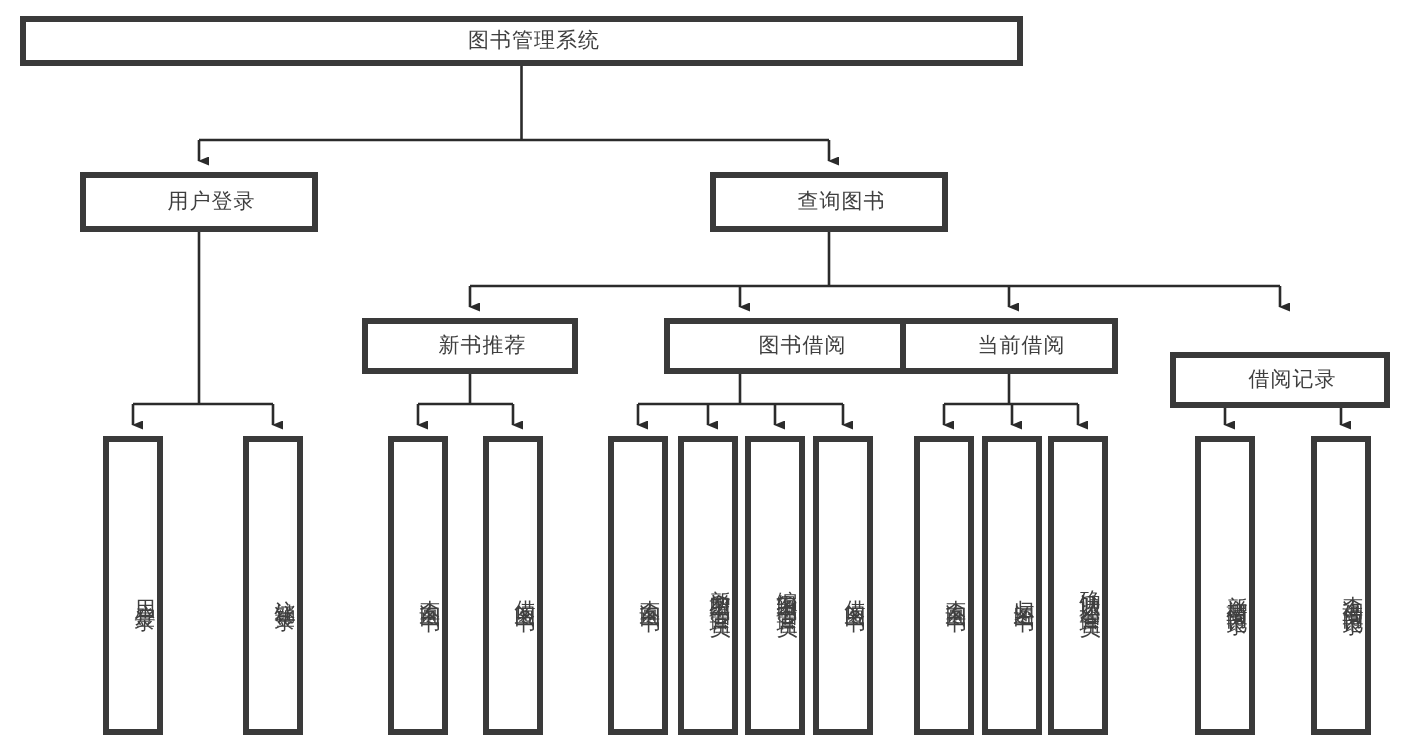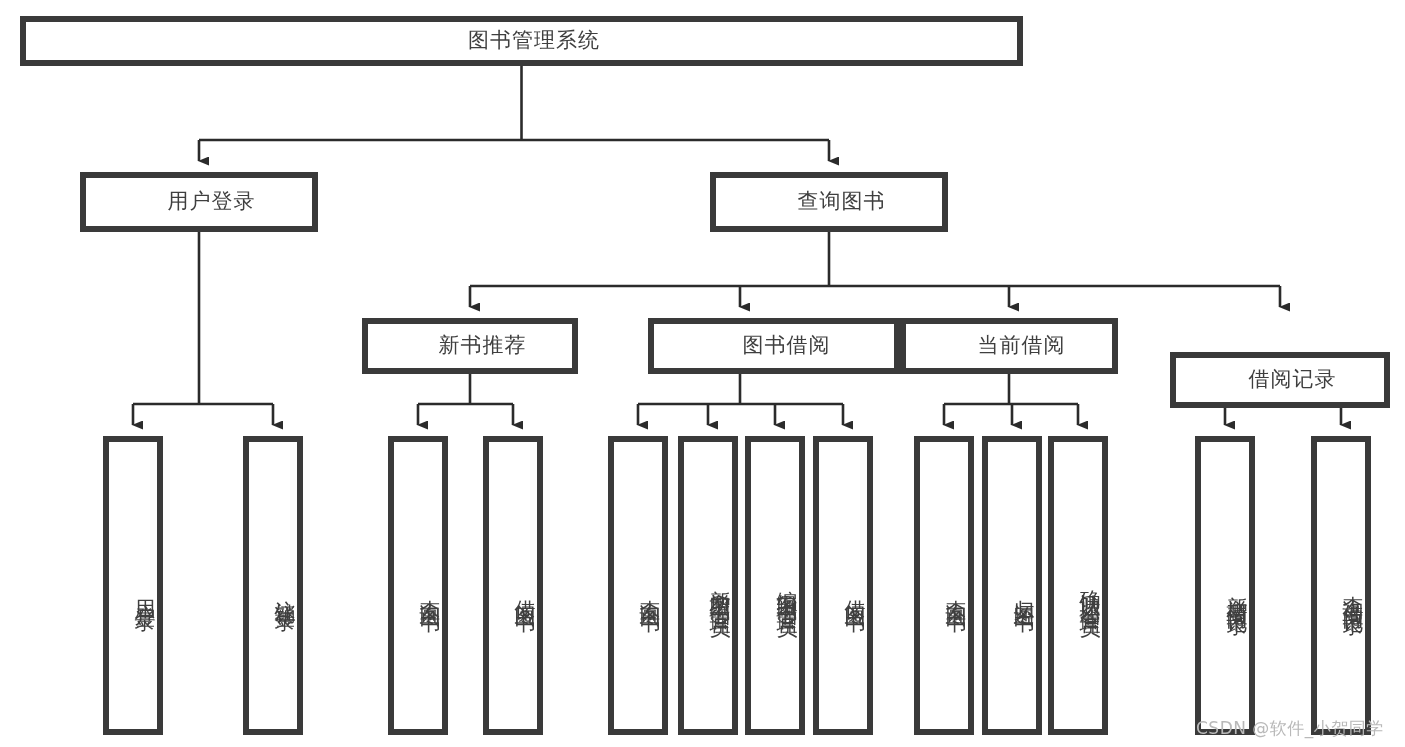--- a/index.html
+++ b/index.html
@@ -115,21 +115,21 @@
       </div>
       <div class="node" style="left: 80px; top: 172px; width: 238px; height: 60px; border-color: rgb(58, 58, 58); background: rgb(255, 255, 255); color: rgb(63, 63, 63);">
         <span class="hlabel">用户登录</span>
       </div>
       <div class="node" style="left: 710px; top: 172px; width: 238px; height: 60px; border-color: rgb(58, 58, 58); background: rgb(255, 255, 255); color: rgb(63, 63, 63);">
         <span class="hlabel">查询图书</span>
       </div>
       <div class="node" style="left: 362px; top: 318px; width: 216px; height: 56px; border-color: rgb(58, 58, 58); background: rgb(255, 255, 255); color: rgb(63, 63, 63);">
         <span class="hlabel">新书推荐</span>
       </div>
-      <div class="node" style="left: 648px; top: 318px; width: 252px; height: 56px; border-color: rgb(58, 58, 58); background: rgb(255, 255, 255); color: rgb(63, 63, 63);">
+      <div class="node" style="left: 664px; top: 318px; width: 252px; height: 56px; border-color: rgb(58, 58, 58); background: rgb(255, 255, 255); color: rgb(63, 63, 63);">
         <span class="hlabel">图书借阅</span>
       </div>
       <div class="node" style="left: 900px; top: 318px; width: 218px; height: 56px; border-color: rgb(58, 58, 58); background: rgb(255, 255, 255); color: rgb(63, 63, 63); font-family: Liberation Serif, serif;">
         <span class="hlabel">当前借阅</span>
       </div>
       <div class="node" style="left: 1170px; top: 318px; width: 220px; height: 56px; border-color: rgb(58, 58, 58); background: rgb(255, 255, 255); color: rgb(63, 63, 63); margin-top: 34px;">
         <span class="hlabel">借阅记录</span>
       </div>
       <div class="node vertical" style="left: 103px; top: 436px; width: 60px; height: 299px; border-color: rgb(58, 58, 58); background: rgb(255, 255, 255); color: rgb(63, 63, 63);">
         <span class="vlabel">用户登录</span>
@@ -165,14 +165,13 @@
         <span class="vlabel">确认归还（管理员）</span>
       </div>
       <div class="node vertical" style="left: 1195px; top: 436px; width: 60px; height: 299px; border-color: rgb(58, 58, 58); background: rgb(255, 255, 255); color: rgb(63, 63, 63);">
         <span class="vlabel">新增借阅记录</span>
       </div>
       <div class="node vertical" style="left: 1311px; top: 436px; width: 60px; height: 299px; border-color: rgb(58, 58, 58); background: rgb(255, 255, 255); color: rgb(63, 63, 63);">
         <span class="vlabel">查询借阅记录</span>
       </div>
     </div>
 
-  <div class="watermark" style="left:1196px; top:717px;">CSDN @软件_小贺同学</div>
 </div>
 
 </body></html>

